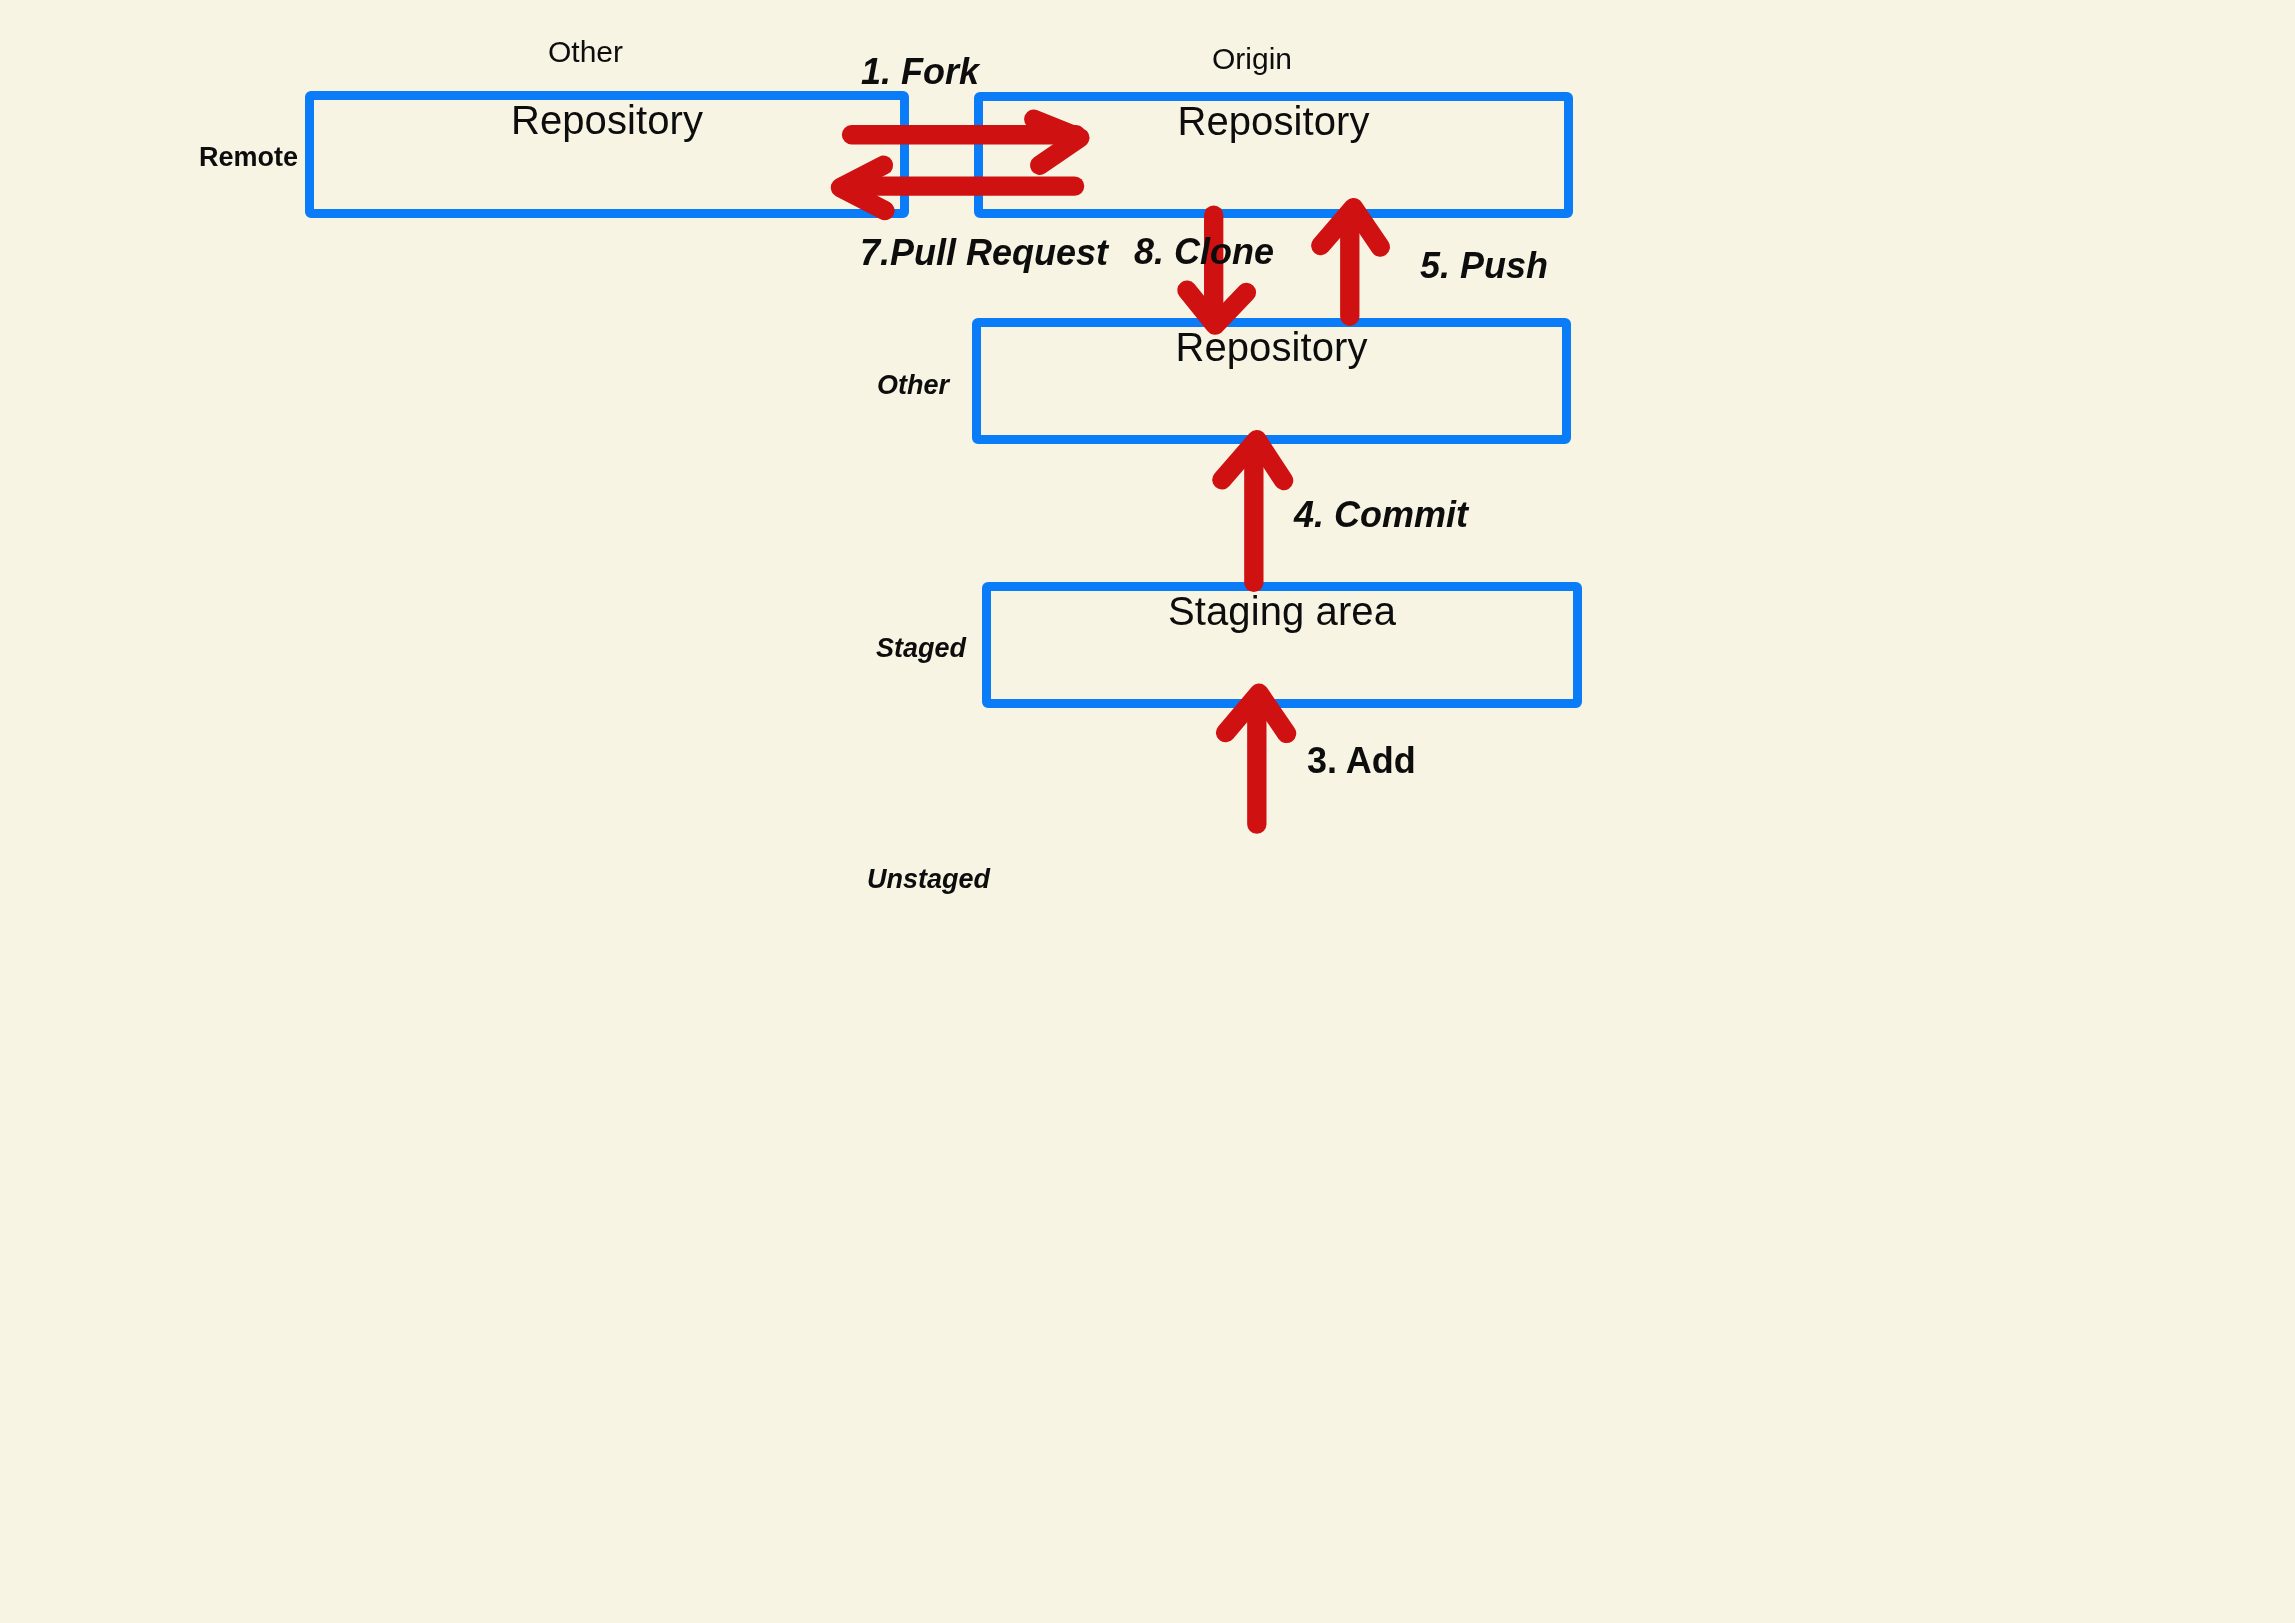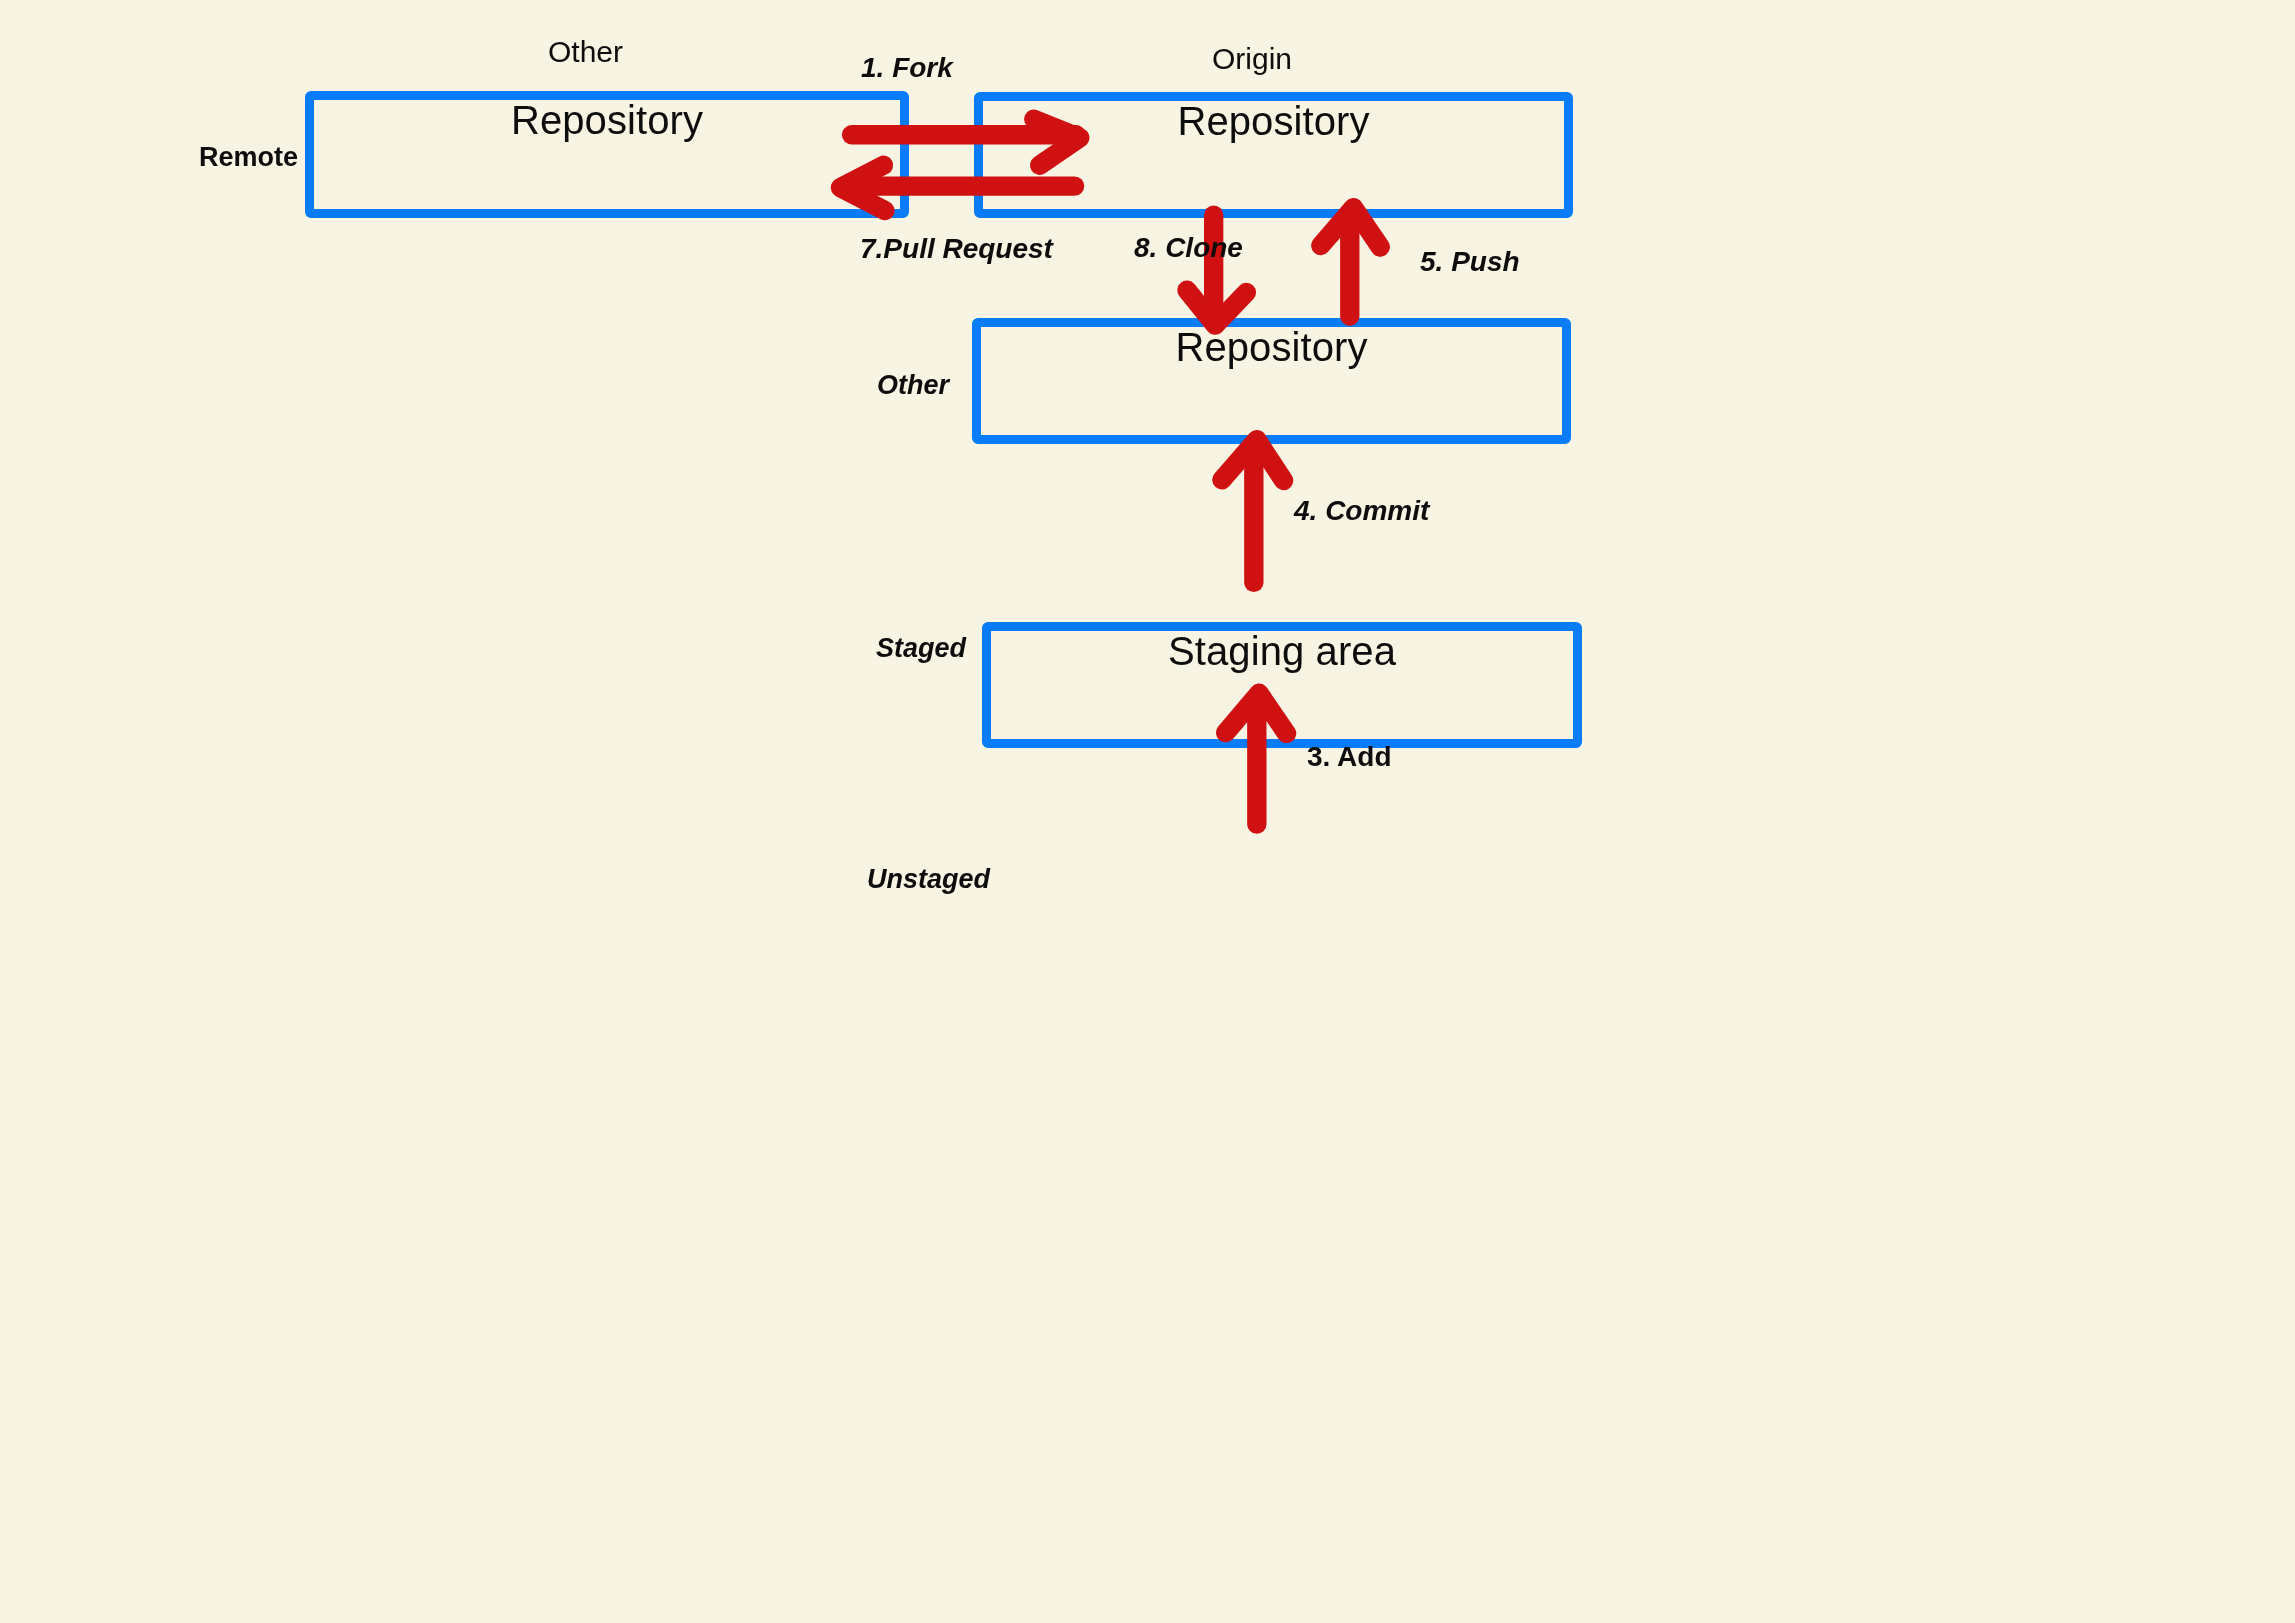--- a/index.html
+++ b/index.html
@@ -52,21 +52,21 @@
   .top-label {
     position: absolute;
     font-size: 30px;
     font-weight: 400;
     color: #0d0d0d;
     white-space: nowrap;
     line-height: 1;
   }
   .step-label {
     position: absolute;
-    font-size: 28px;
+    font-size: 36px;
     font-weight: bold;
     font-style: italic;
     color: #0d0d0d;
     white-space: nowrap;
     line-height: 1;
     z-index: 6;
   }
   .step-label.plain {
     font-weight: bold;
     font-style: normal;
@@ -110,21 +110,21 @@
   </div>
 
   <div class="box" style="left:974px; top:92px; width:599px; height:126px;">
     <span class="box-label">Repository</span>
   </div>
 
   <div class="box" style="left:972px; top:318px; width:599px; height:126px;">
     <span class="box-label">Repository</span>
   </div>
 
-  <div class="box" style="left:982px; top:582px; width:600px; height:126px;margin-top:40px;">
+  <div class="box" style="left:982px; top:582px; width:600px; height:126px;">
     <span class="box-label">Staging area</span>
   </div>
 
 
   <svg class="arrows" viewBox="0 0 3086 2182">
 
     <g>
       <path class="arrow-stroke" d="M 1145 181 L 1447 181"></path>
       <path class="arrow-stroke" d="M 1390 160 L 1452 185 L 1398 222"></path>
     </g>

